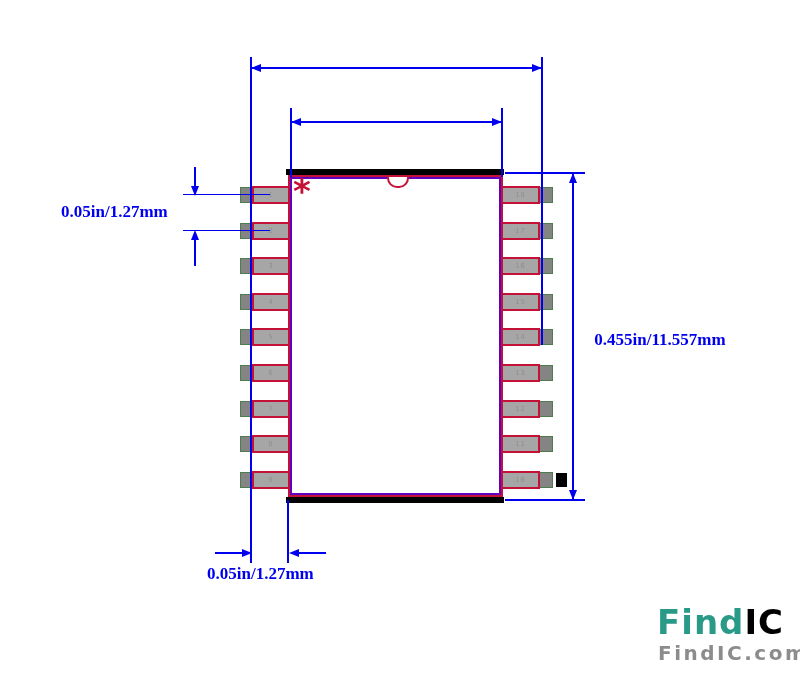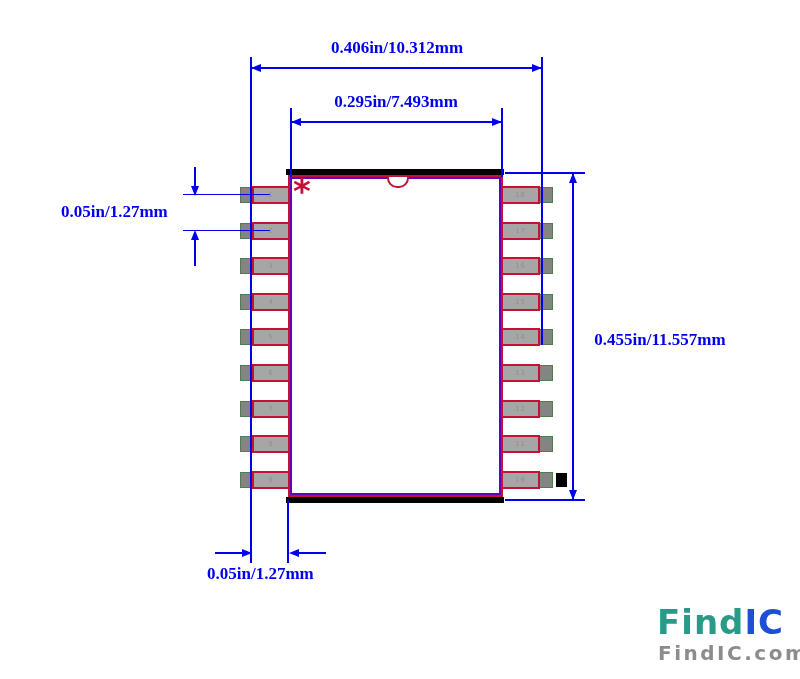--- a/index.html
+++ b/index.html
@@ -26,21 +26,21 @@
   .blacksq{position:absolute;background:#000000;}
   
   .pad{position:absolute;background:#848484;border:1px solid #4d7d4d;box-sizing:border-box;}
   .pinrect{position:absolute;background:#a6a6a6;border:2px solid #c41236;box-sizing:border-box;
            display:flex;align-items:center;justify-content:center;}
   .pinnum{color:#8f8f8f;font-size:7px;font-family:"DejaVu Sans Mono",monospace;letter-spacing:1px;}
   
   .logo-main{position:absolute;font-family:"DejaVu Sans",sans-serif;font-weight:800;
              font-size:34px;letter-spacing:1px;white-space:nowrap;}
   .logo-find{color:#2a9a88;text-align:center;}
-  .logo-ic{color:#1d4ed8;}
+  .logo-ic{color:#000000;}
   .logo-caption{position:absolute;font-family:"DejaVu Sans",sans-serif;font-weight:700;
                 font-size:20px;letter-spacing:2.5px;color:#8c8c8c;white-space:nowrap;}
 </style>
 </head>
 <body>
 
 <div id="canvas">
 
   <div id="pins-left" class="abs">
       <div class="pad" style="left: 240px; top: 187px; width: 50px; height: 16px;"></div>
@@ -125,28 +125,26 @@
   <div class="blackband" style="left:286px;top:497px;width:218px;height:6px;"></div>
   <div class="notch" style="left:387px;top:177px;width:18px;height:9px;"></div>
   <div class="pin1mark" style="left:293px;top:186px;">*</div>
   <div class="blacksq" style="left:556px;top:473px;width:11px;height:14px;"></div>
 
   <div class="dline" style="left:250px;top:57px;width:2px;height:506px;"></div>
   <div class="dline" style="left:541px;top:57px;width:2px;height:288px;"></div>
   <div class="dline" style="left:251px;top:67px;width:291px;height:2px;"></div>
   <div class="tri left" style="left:251px;top:64px;"></div>
   <div class="tri right" style="left:532px;top:64px;"></div>
-  <div class="dimtext" style="left:322px;top:38px;width:150px;">0.406in/10.312mm</div>
 
   <div class="dline" style="left:290px;top:108px;width:2px;height:69px;"></div>
   <div class="dline" style="left:501px;top:108px;width:2px;height:69px;"></div>
   <div class="dline" style="left:291px;top:121px;width:211px;height:2px;"></div>
   <div class="tri left" style="left:291px;top:118px;"></div>
   <div class="tri right" style="left:492px;top:118px;"></div>
-  <div class="dimtext" style="left:325px;top:92px;width:142px;">0.295in/7.493mm</div>
 
   <div class="dline" style="left:505px;top:172px;width:80px;height:2px;"></div>
   <div class="dline" style="left:505px;top:499px;width:80px;height:2px;"></div>
   <div class="dline" style="left:572px;top:173px;width:2px;height:327px;"></div>
   <div class="tri up" style="left:569px;top:173px;"></div>
   <div class="tri down" style="left:569px;top:490px;"></div>
   <div class="dimtext" style="left:584px;top:330px;width:152px;text-align:center;">0.455in/11.557mm</div>
 
   <div class="dline" style="left:183px;top:194px;width:87px;height:1px;"></div>
   <div class="dline" style="left:183px;top:230px;width:87px;height:1px;"></div>

